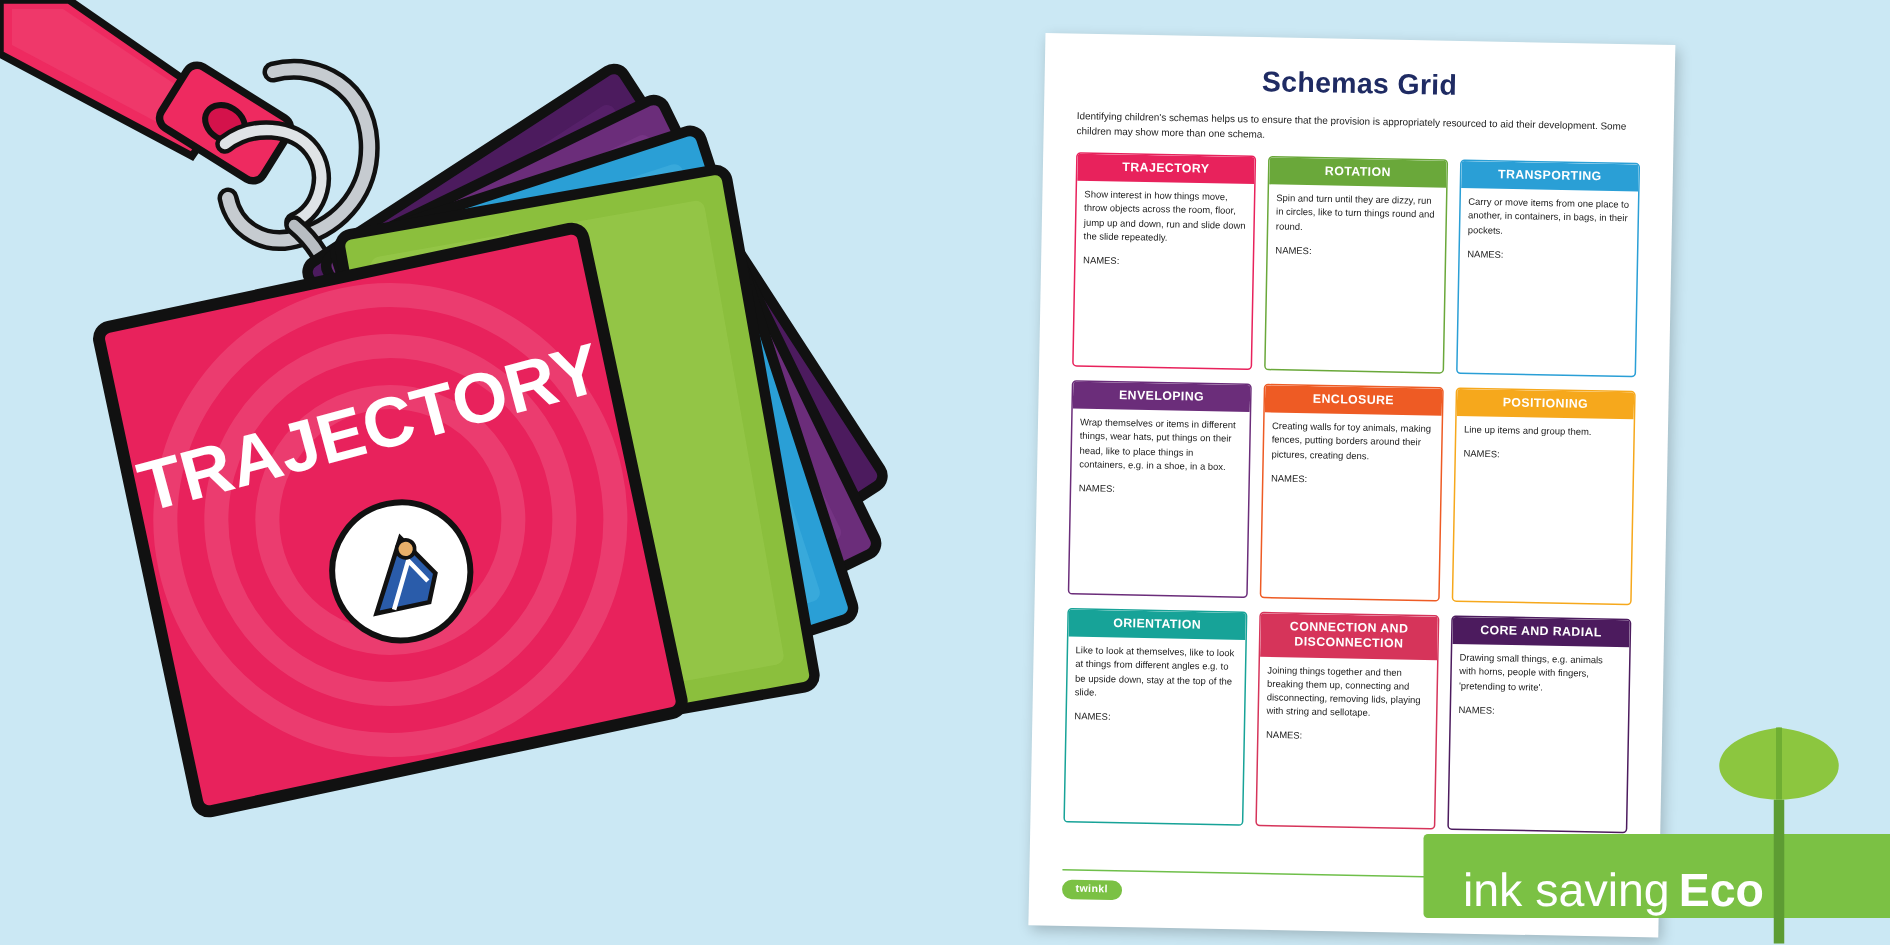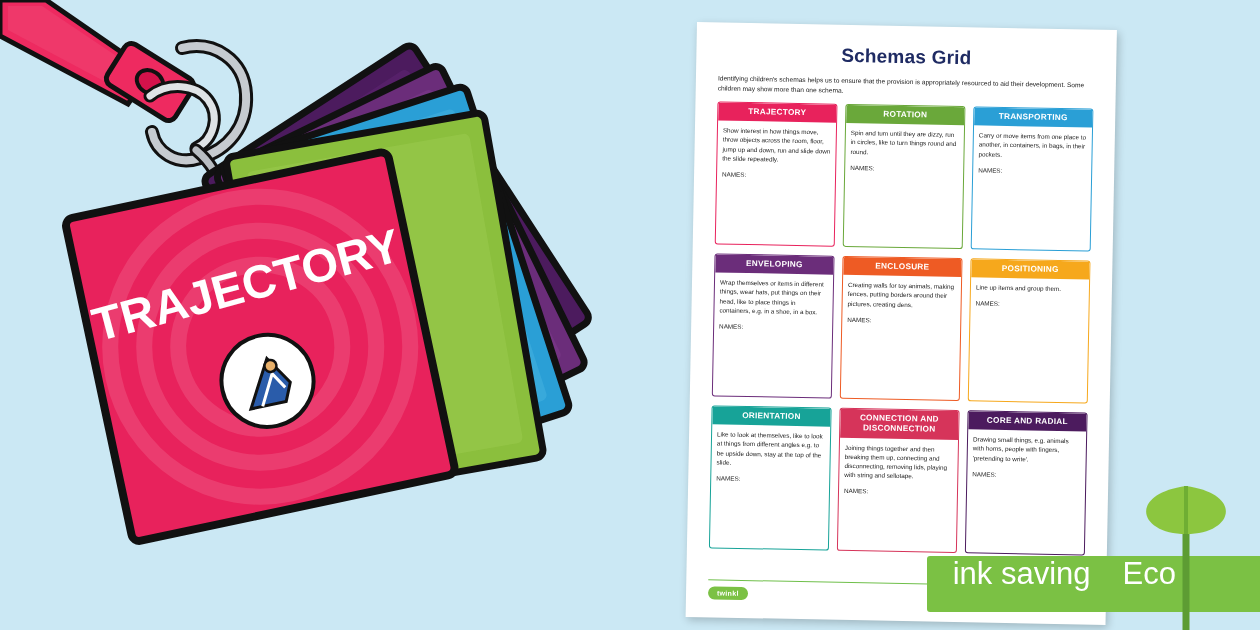--- a/index.html
+++ b/index.html
@@ -128,28 +128,28 @@
     position: absolute;
     right: 8px;
     bottom: -6px;
     z-index: 41;
   }
   #eco-bar {
     background: #7bc144;
     color: #fff;
     height: 56px;
     display: flex;
-    align-items: flex-start;
+    align-items: flex-end;
     padding: 0 84px 0 26px;
     font-size: 31px;
     border-radius: 3px 0 0 3px;
   }
   #eco-bar .eco-word {
-    font-weight: normal;
-    margin-left: 32px;
+    font-weight: bold;
+    margin-left: 6px;
   }
 </style>
 </head>
 <body>
 
 <div id="illustration">
   <svg width="700" height="630" viewBox="0 0 700 630">
 
     <g>
       <path d="M0,0 L46,0 L150,72 L128,104 L0,36 Z" fill="#ee2a60" stroke="#111" stroke-width="5"></path>

